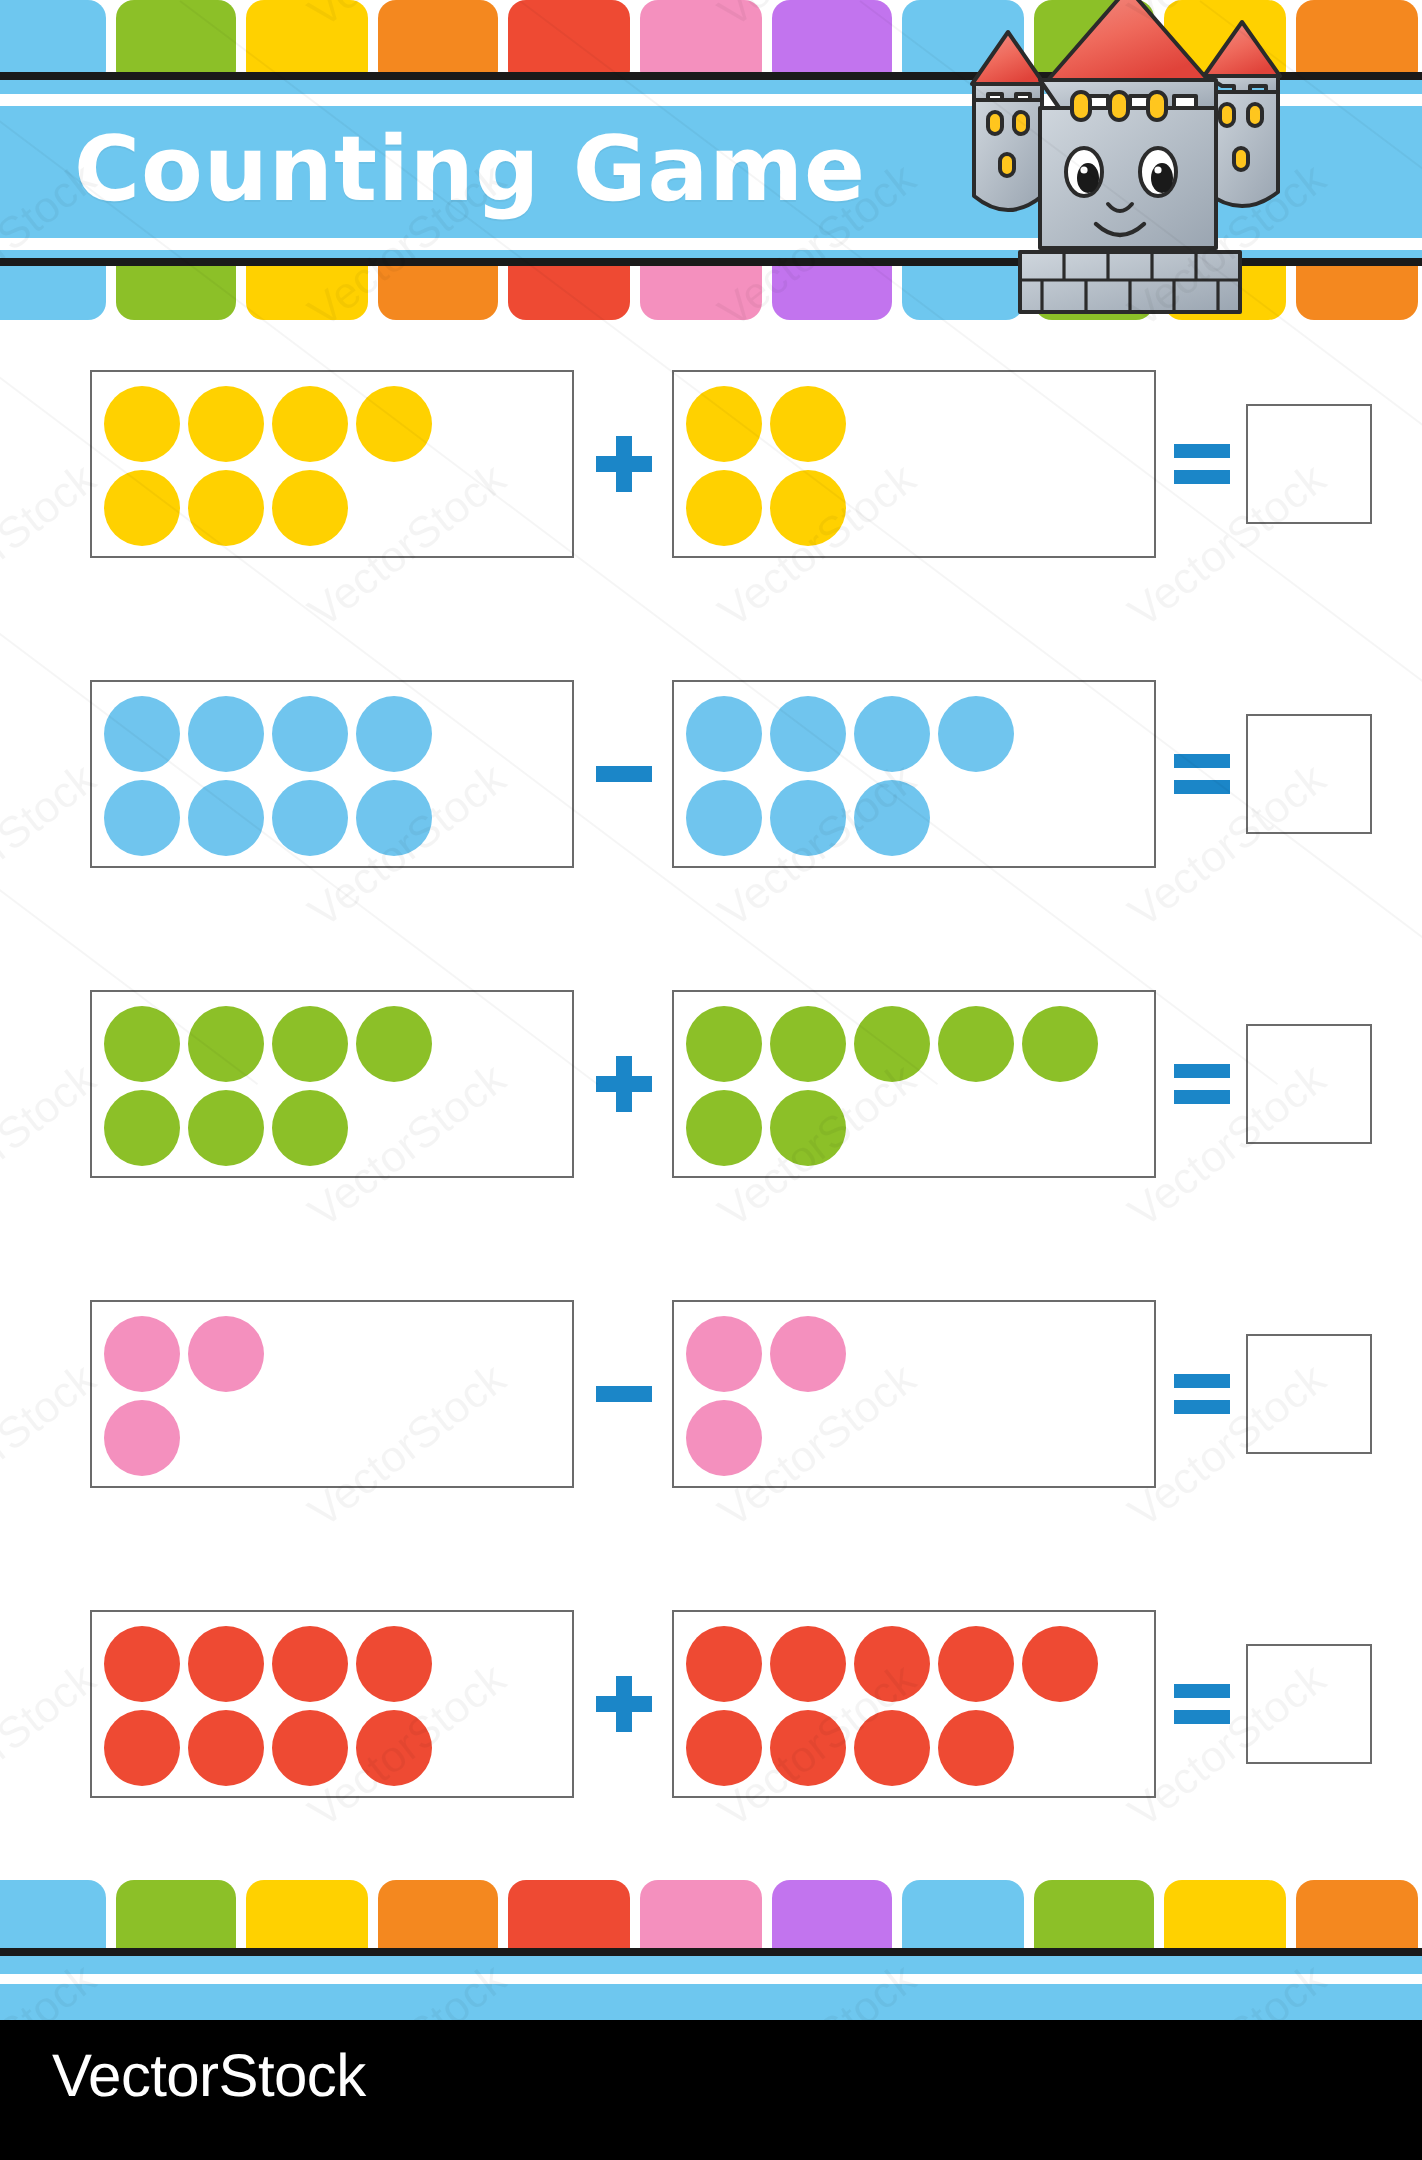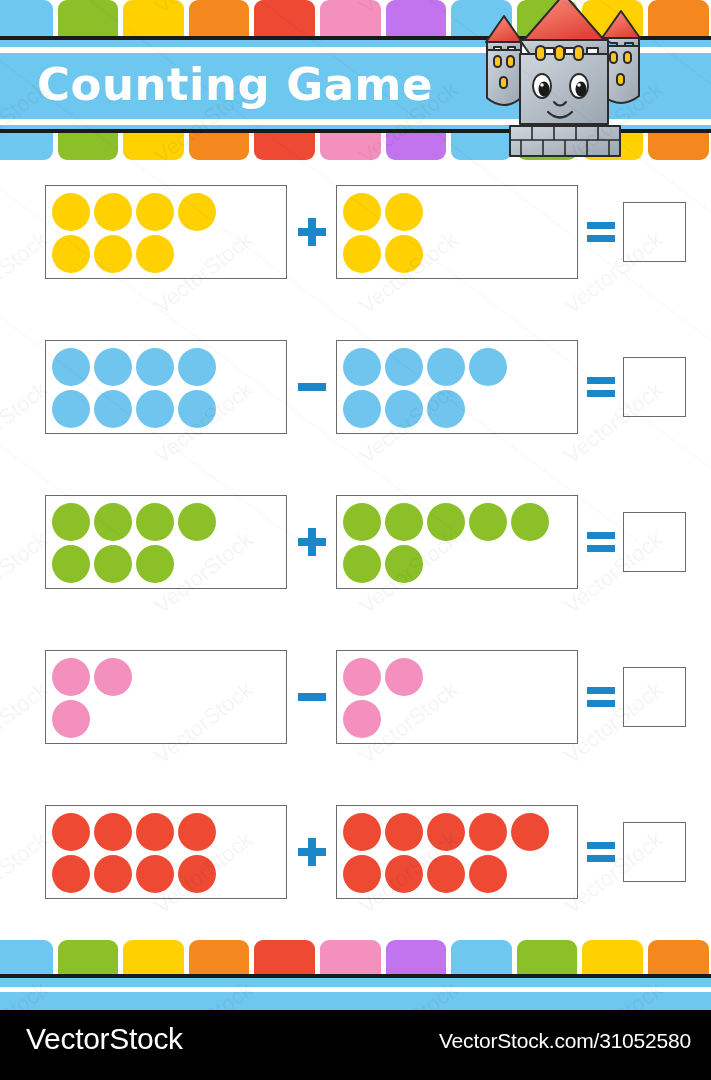--- a/index.html
+++ b/index.html
@@ -478,15 +478,14 @@
       <div class="wm-line" style="left: -250px; top: 0px;"></div>
       <div class="wm-line" style="left: -80px; top: 0px;"></div>
       <div class="wm-line" style="left: 90px; top: 0px;"></div>
       <div class="wm-line" style="left: 260px; top: 0px;"></div>
       <div class="wm-line" style="left: 430px; top: 0px;"></div>
       <div class="wm-line" style="left: 600px; top: 0px;"></div>
     </div>
 
   <div class="wm-bar"></div>
   <div class="wm-logo">VectorStock</div>
-  <div class="wm-url">VectorStock.com/31052580</div>
 
 </div>
 
 </body></html>

